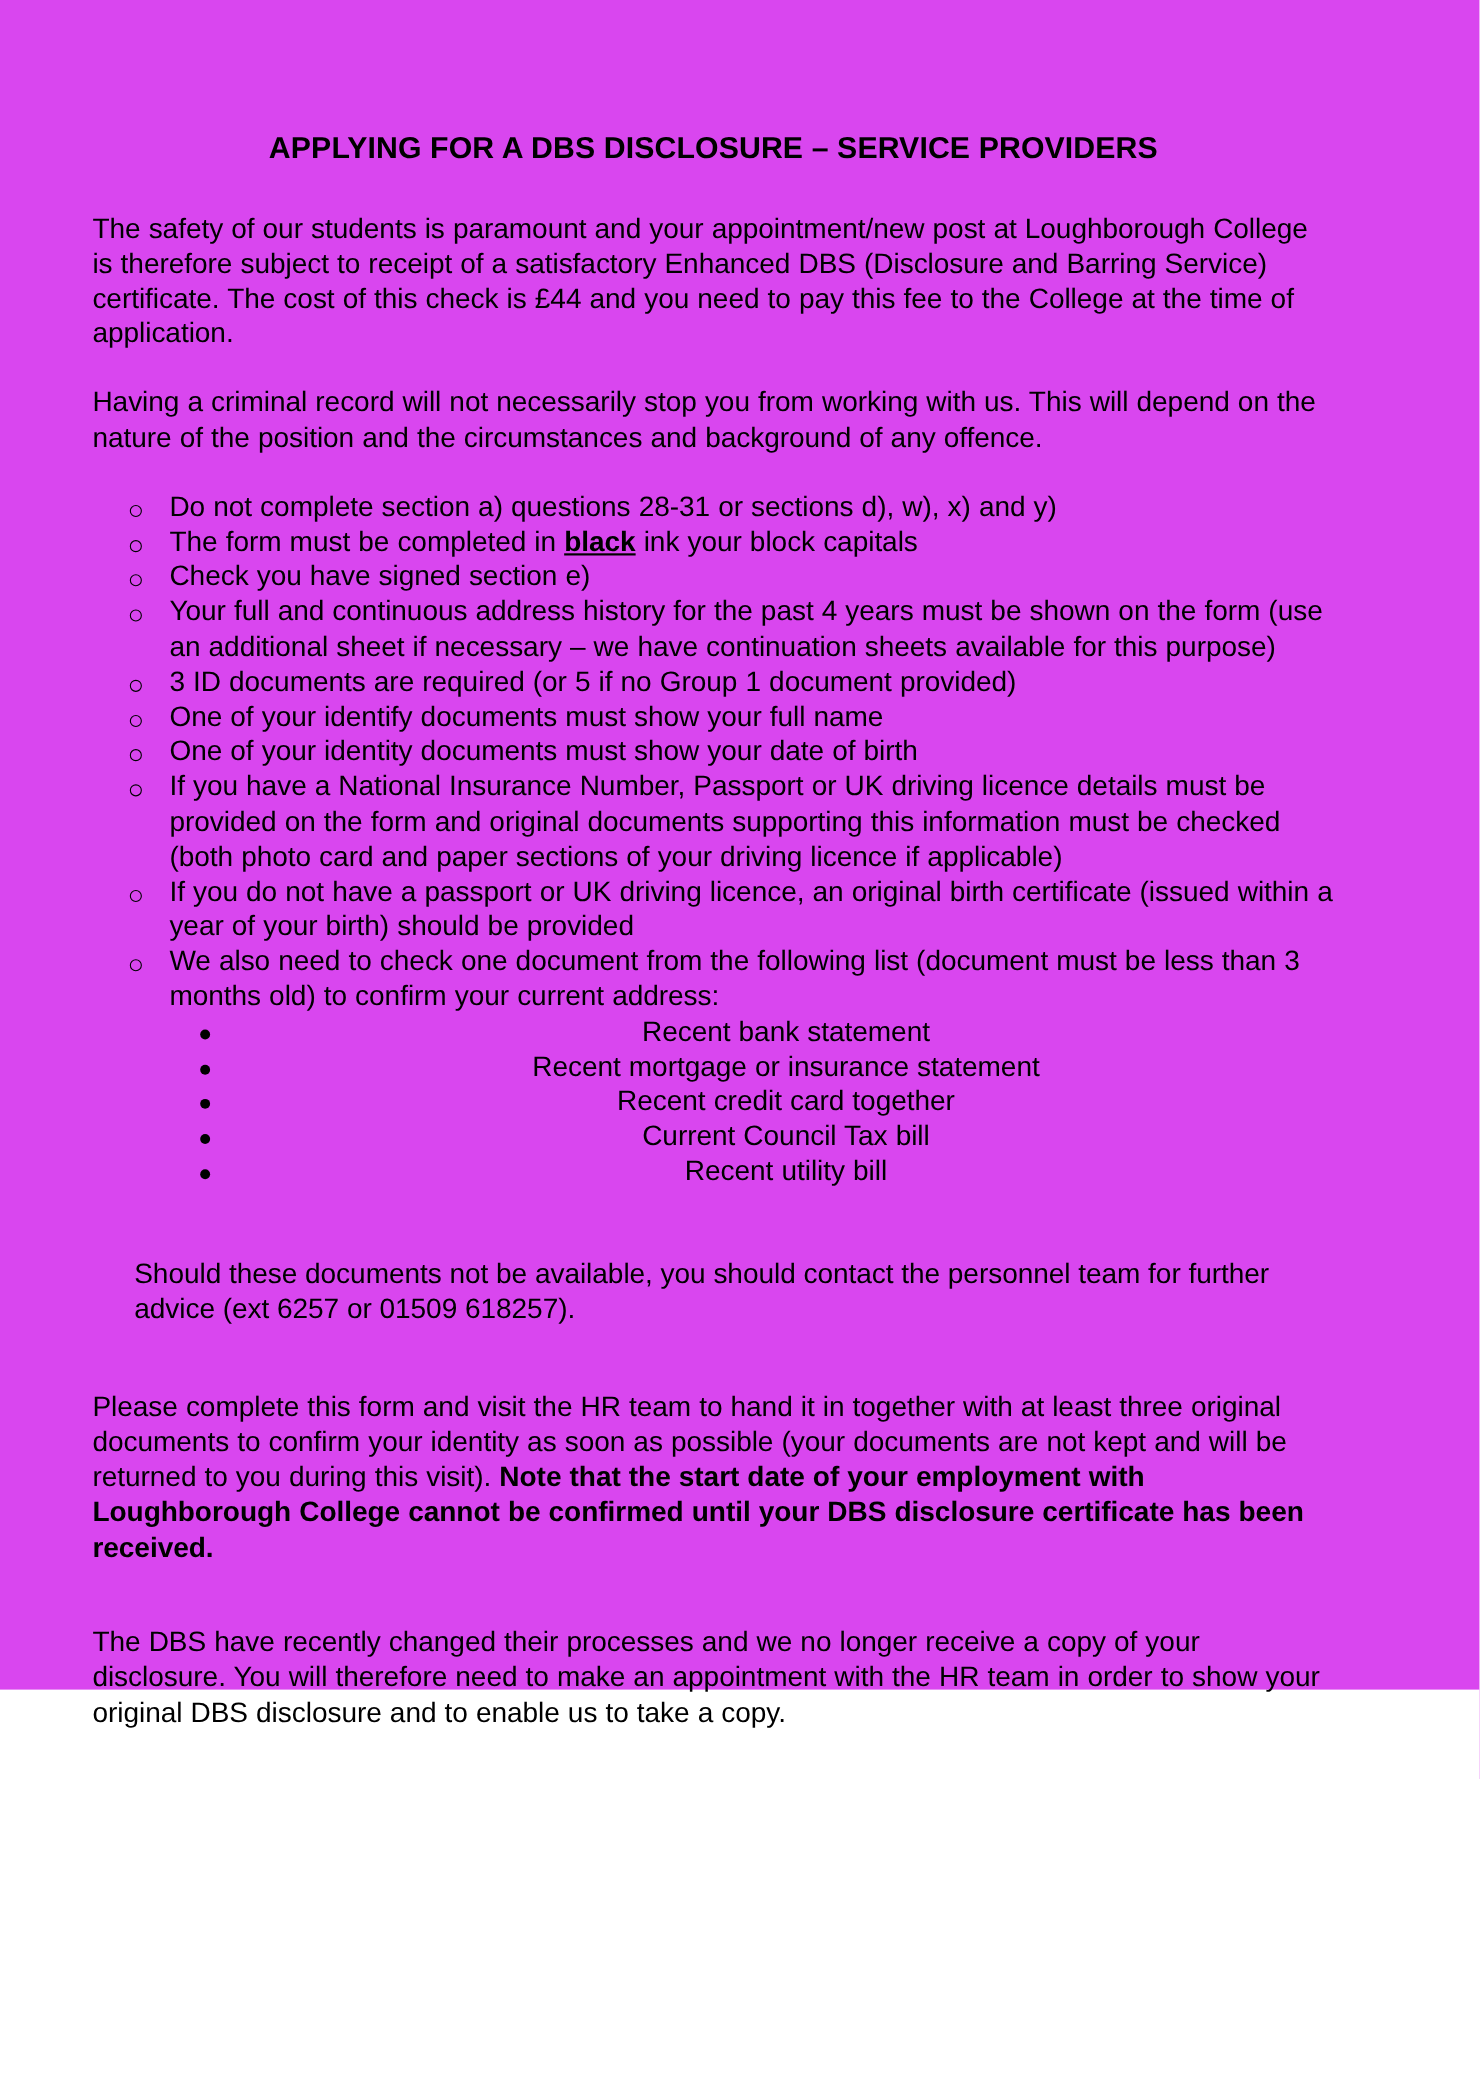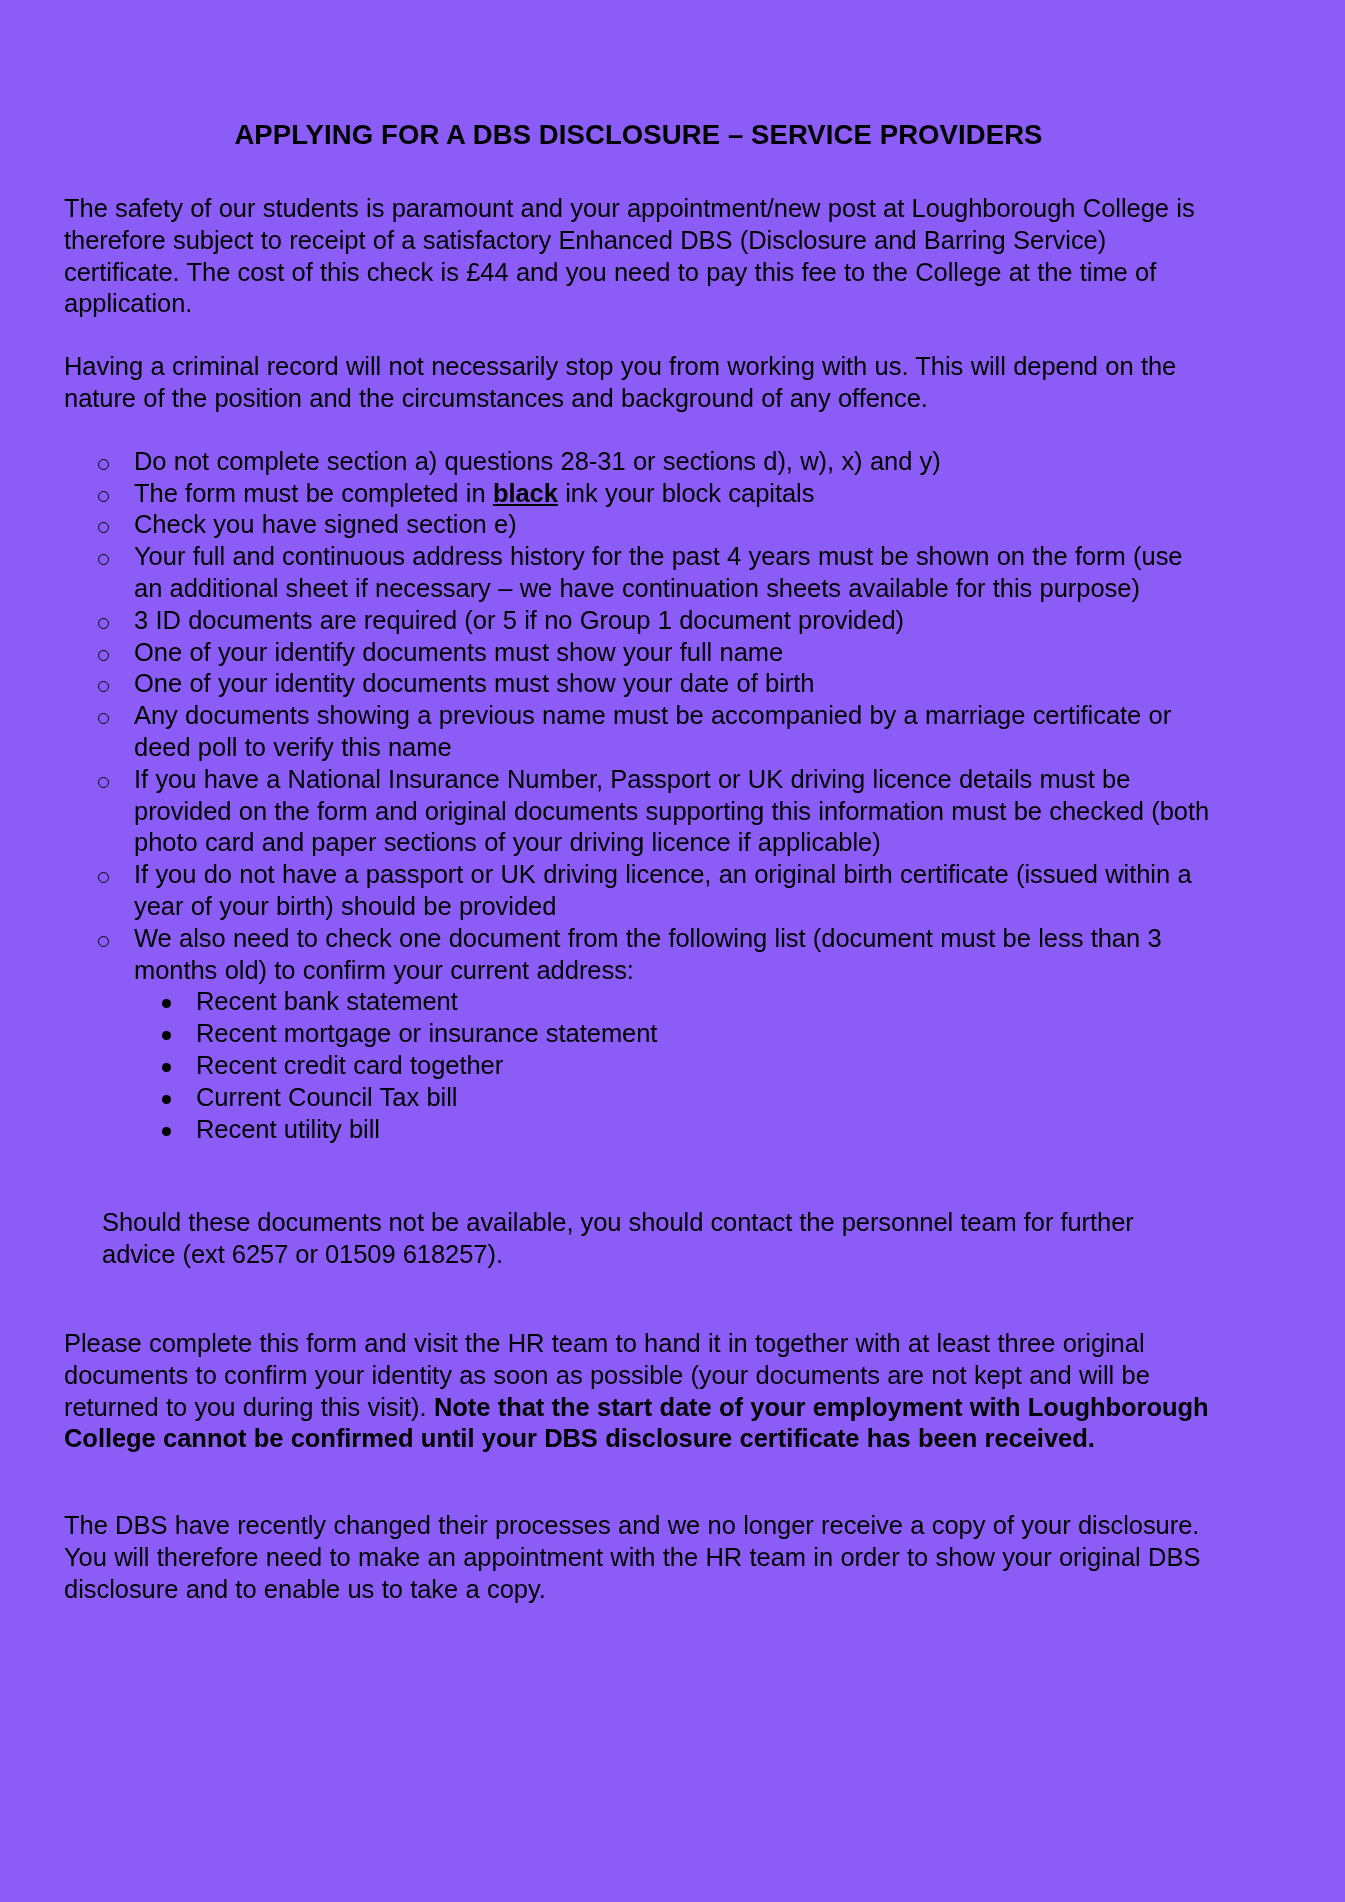--- a/index.html
+++ b/index.html
@@ -10,24 +10,24 @@
   body {
     width: 1345px;
     height: 1902px;
     font-family: "Liberation Sans", sans-serif;
     color: #000000;
     -webkit-font-smoothing: antialiased;
   }
   .page {
     position: relative;
     width: 1345px;
-    height: 1902px;
-    background: #8b5cf6;
+    height: 1536px;
+    background: #d946ef;
     box-sizing: border-box;
-    padding: 118px 132px 0 64px;
+    padding: 118px 132px 0 84px;
   }
   .doc-title {
     text-align: center;
     font-size: 27.5px;
     font-weight: bold;
     letter-spacing: 0.1px;
     margin: 0 0 42px 0;
     line-height: 1.2;
   }
   p.para {
@@ -68,20 +68,21 @@
     height: 11px;
     border: 1.6px solid #000;
     border-radius: 50%;
     box-sizing: border-box;
   }
   
   ul.lvl2 {
     list-style: none;
     margin: 0;
     padding: 0;
+    text-align: center;
   }
   ul.lvl2 > li {
     position: relative;
     font-size: 25.5px;
     line-height: 31.8px;
     padding-left: 62px;
     letter-spacing: -0.05px;
   }
   ul.lvl2 > li > .marker-dot {
     position: absolute;
@@ -139,24 +140,20 @@
     <li>
       <span class="marker-o"></span>
       <span>One of your identify documents must show your full name</span>
     </li>
     <li>
       <span class="marker-o"></span>
       <span>One of your identity documents must show your date of birth</span>
     </li>
     <li>
       <span class="marker-o"></span>
-      <span>Any documents showing a previous name must be accompanied by a marriage certificate or deed poll to verify this name</span>
-    </li>
-    <li>
-      <span class="marker-o"></span>
       <span>If you have a National Insurance Number, Passport or UK driving licence details must be provided on the form and original documents supporting this information must be checked (both photo card and paper sections of your driving licence if applicable)</span>
     </li>
     <li>
       <span class="marker-o"></span>
       <span>If you do not have a passport or UK driving licence, an original birth certificate (issued within a year of your birth) should be provided</span>
     </li>
     <li>
       <span class="marker-o"></span>
       <span>We also need to check one document from the following list (document must be less than 3 months old) to confirm your current address:</span>
       <ul class="lvl2">

